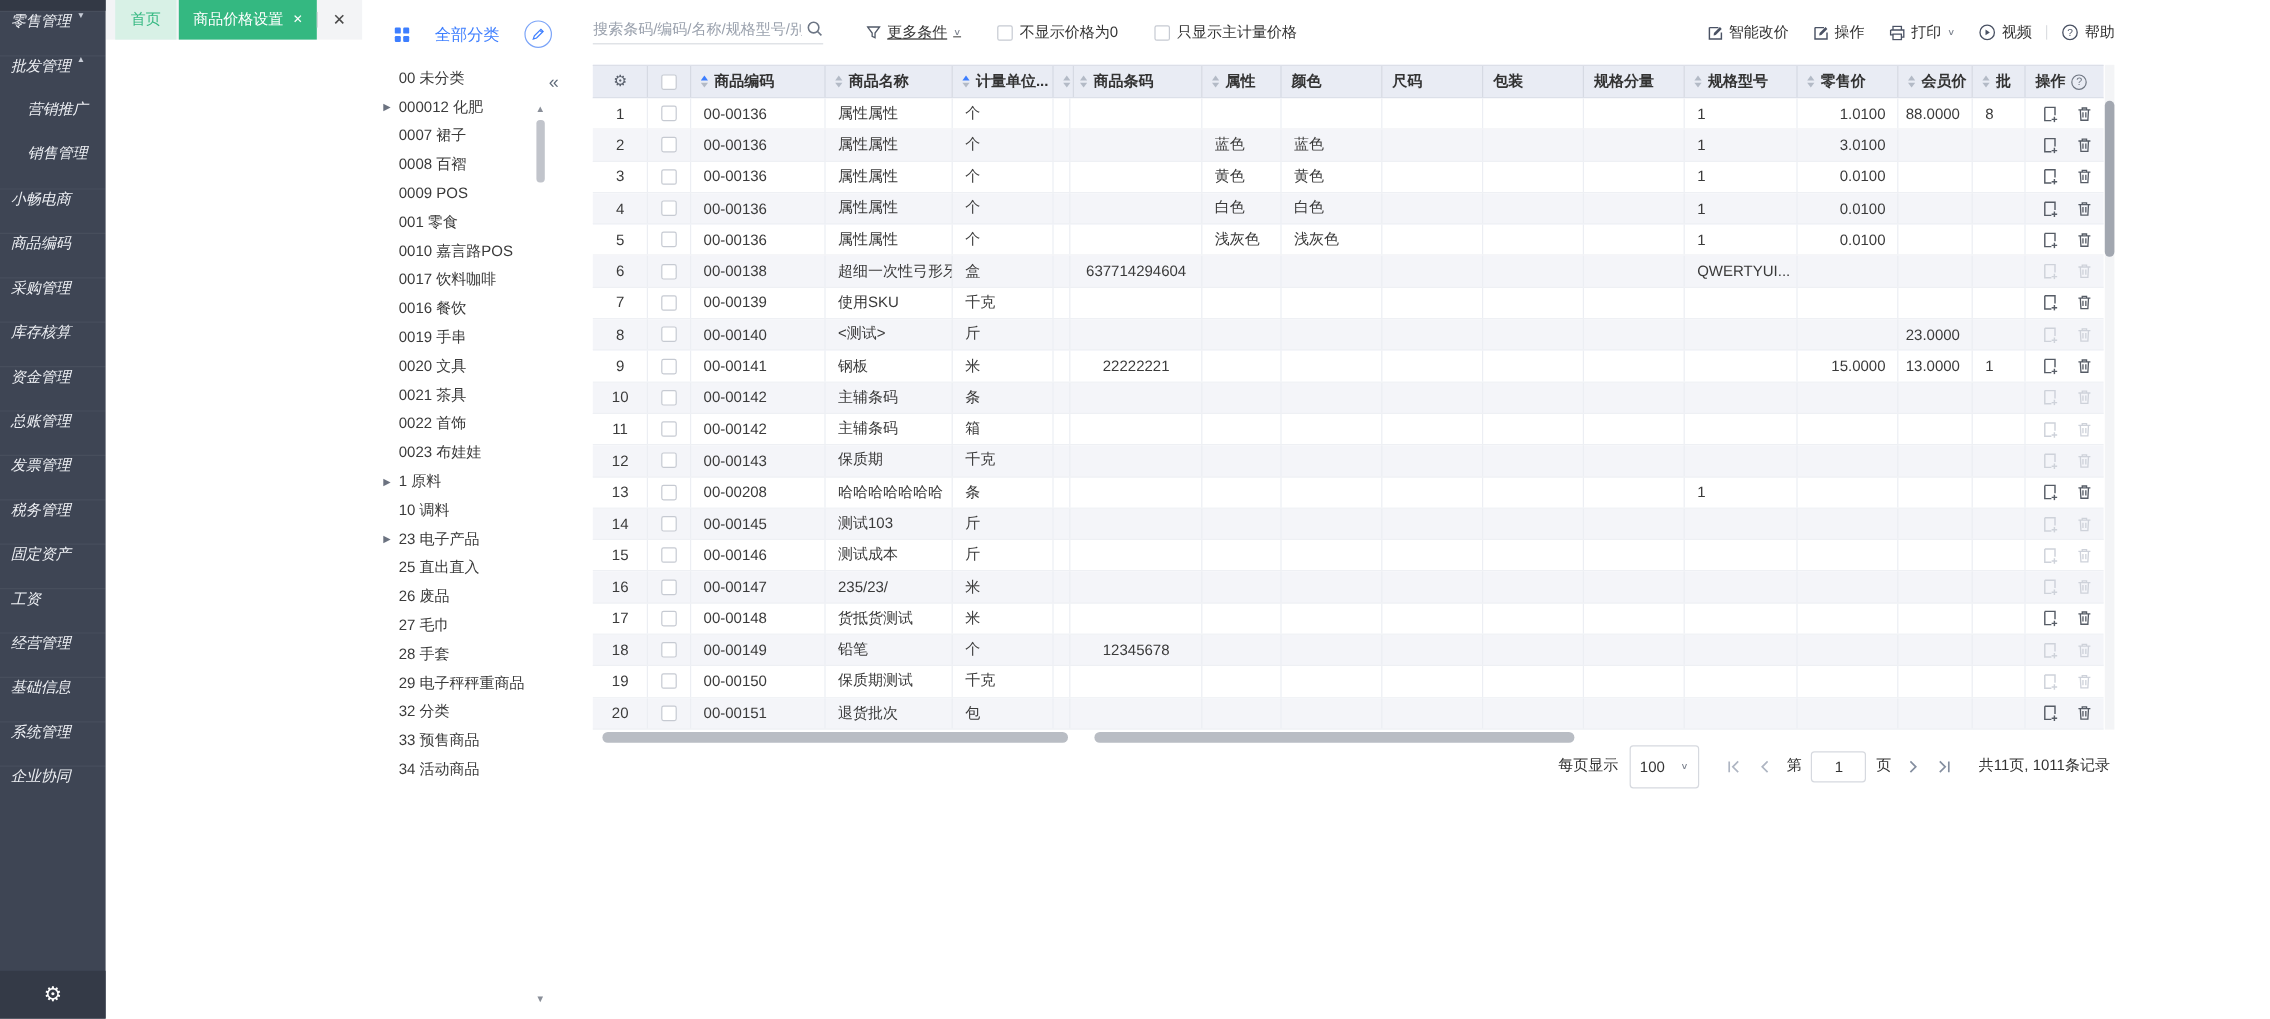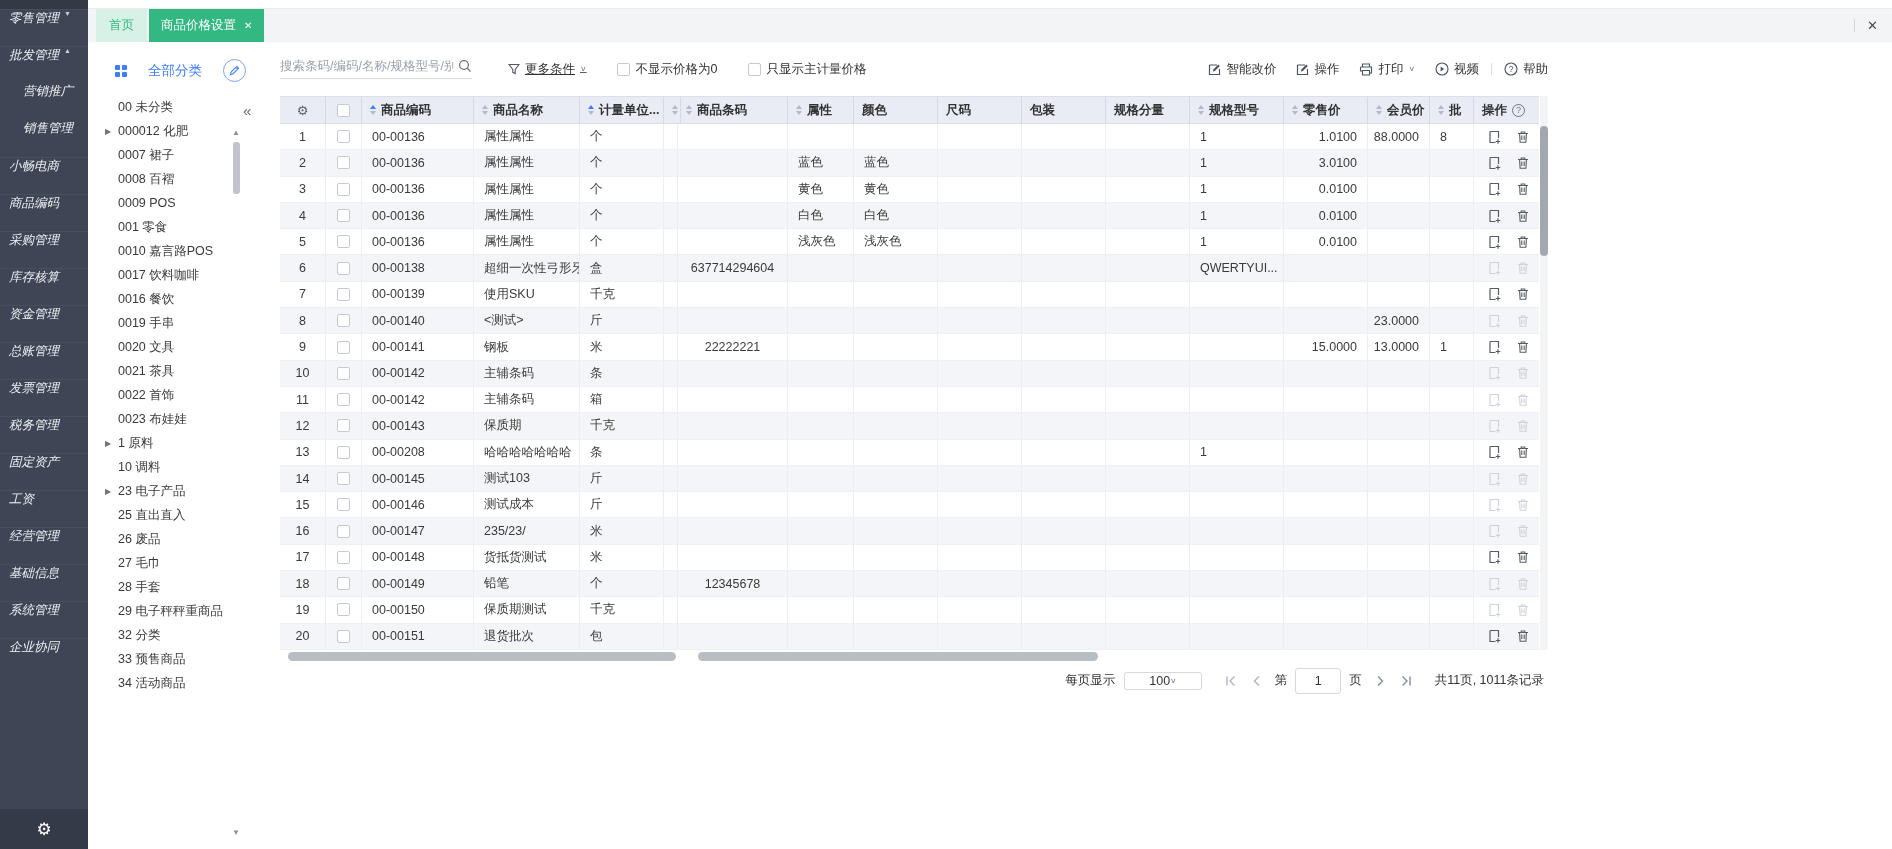--- a/index.html
+++ b/index.html
@@ -12,21 +12,21 @@
   .sidebar-top { height:9px; background:#333945; }
   .side-item { height:37px; display:flex; align-items:flex-start; padding-left:9px;
     font-size:12.5px; cursor:pointer; border-top:1px solid rgba(255,255,255,0.05); white-space:nowrap;font-style:italic;}
   .side-item.sub { padding-left:23px; border-top:none; }
   .side-item .arr { font-size:7px; margin-left:5px; color:#c7ccd6; }
   .side-foot { position:absolute; bottom:0; left:0; width:88px; height:40px;
     background:#343a47; display:flex; align-items:center; justify-content:center; }
   .side-foot .gear { font-size:17px; color:#fff; cursor:pointer; }
 
   
-  .main { flex:1; display:flex; flex-direction:column; background:#fff; min-width:0; }
+  .main { flex:1; display:flex; flex-direction:row; background:#fff; min-width:0; }
   .topstrip { height:9px; background:#fff; border-bottom:1px solid #ececec; }
   .tabbar { height:33px; background:#f3f4f6; display:flex; align-items:stretch; }
   .tabs { display:flex; }
   .tab { display:flex; align-items:center; padding:0 13px; font-size:12.5px;
     margin-left:8px; background:#d8f1e6; color:#34b881; cursor:pointer; }
   .tab.active { background:#34b881; color:#fff; margin-left:2px; padding:0 12px; }
   .tab .tab-x { margin-left:8px; font-size:10px; }
   .win-right { margin-left:auto; display:flex; align-items:center; gap:12px; padding-right:14px; }
   .win-right .vdiv { width:1px; height:13px; background:#d4d6da; }
   .win-right .wx { font-size:13px; color:#4a4a4a; cursor:pointer; }
@@ -100,22 +100,22 @@
   .vscroll .vthumb { position:absolute; top:30px; left:0; width:8px; height:130px;
     background:#a2a7b0; border-radius:4px; }
 
   .hscroll { height:11px; position:relative; margin-top:1px; flex-shrink:0; }
   .hthumb { position:absolute; top:1px; height:9px; background:#b9bdc4; border-radius:5px; }
 
   
   .pager { height:38px; display:flex; align-items:center; justify-content:flex-end;
     gap:22px; font-size:12.5px; color:#333; padding-right:4px; flex-shrink:0; }
   .pp { display:flex; align-items:center; gap:9px; }
-  .ppsel { border:1px solid #d6d9df; border-radius:3px; height:18px; padding:0 24px;
-    display:flex; align-items:center; gap:0; cursor:pointer; }
+  .ppsel { border:1px solid #d6d9df; border-radius:3px; height:36px; padding:0 8px;
+    display:flex; align-items:center; gap:13px; cursor:pointer; }
   .pgicons { display:flex; align-items:center; gap:14px; }
   .pgicons svg { cursor:pointer; display:block; }
   .pgbox { display:flex; align-items:center; gap:8px; }
   .pginput { width:46px; height:26px; border:1px solid #d6d9df; border-radius:3px;
     text-align:center; font-size:12.5px; color:#333; font-family:inherit; outline:none; }
 </style>
 </head>
 <body>
 
 <div class="app">

